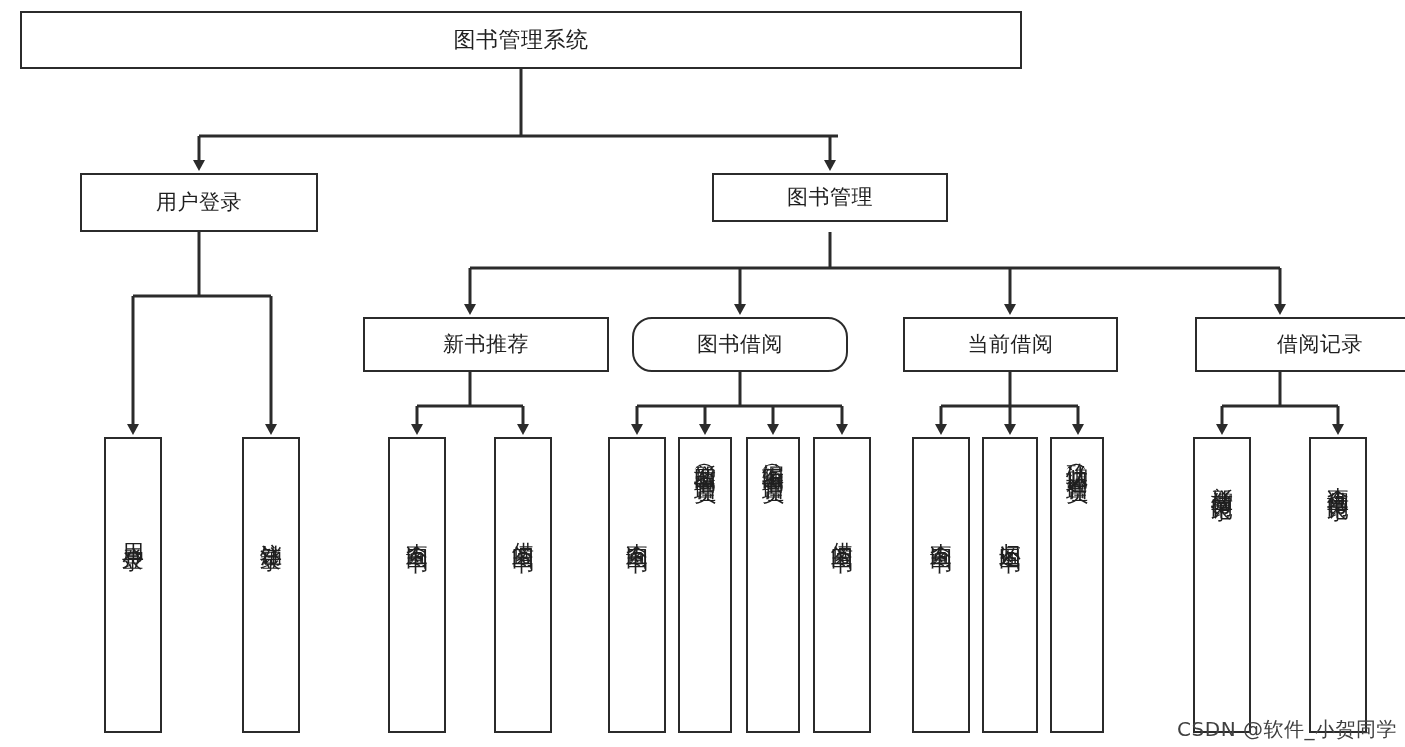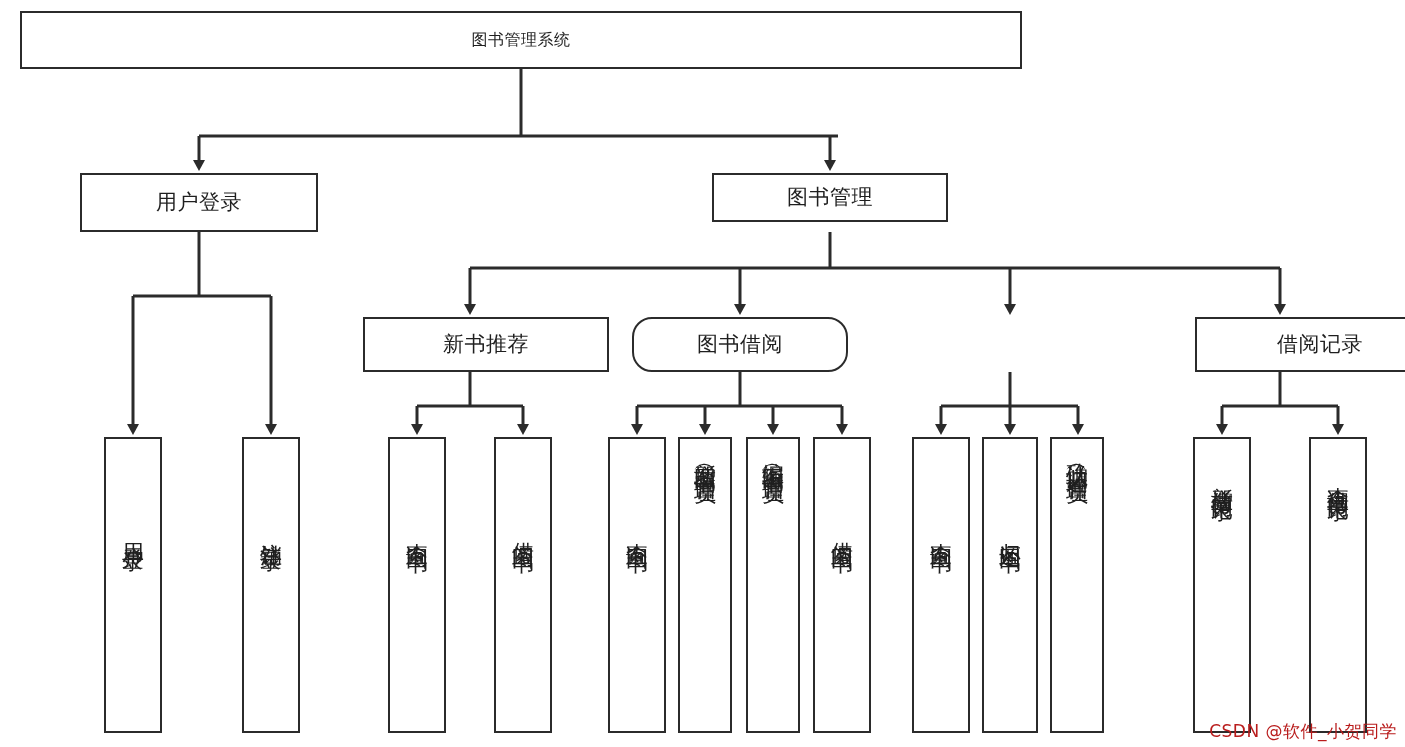--- a/index.html
+++ b/index.html
@@ -42,42 +42,42 @@
     line-height: 1.08;
     color: #1f1f1f;
     letter-spacing: 0.5px;
   }
   
   .node.horizontal .node-label {
     writing-mode: horizontal-tb;
     font-size: 21px;
   }
   .node.root .node-label {
-    font-size: 16px;
+    font-size: 22px;
   }
   
   .node.vertical {
     align-items: flex-start;
     justify-content: center;
     padding-top: 6px;
   }
   .node.vertical .node-label {
     writing-mode: vertical-rl;
     text-orientation: upright;
     font-size: 22px;
     line-height: 1.0;
     letter-spacing: 3px;
     white-space: nowrap;
   }
   #watermark {
     position: absolute;
     right: 8px;
     bottom: 4px;
-    font-size: 17px;
-    color: #b91c1c;
+    font-size: 20px;
+    color: #404040;
     white-space: nowrap;
     letter-spacing: 0.5px;
   }
 </style>
 </head>
 <body>
 
 <div id="diagram-root">
 
   <svg id="edges-layer" viewBox="0 0 1405 747" width="1405" height="747">
@@ -143,20 +143,23 @@
   </div>
 
   <div class="node horizontal" style="left:363px; top:317px; width:246px; height:55px;">
     <span class="node-label">新书推荐</span>
   </div>
 
   <div class="node horizontal" style="left:632px; top:317px; width:216px; height:55px;border-radius:20px;">
     <span class="node-label">图书借阅</span>
   </div>
 
+  <div class="node horizontal" style="left:903px; top:317px; width:215px; height:55px;">
+    <span class="node-label">当前借阅</span>
+  </div>
 
   <div class="node horizontal" style="left:1172px; top:317px; width:250px; height:55px;margin-left:23px;">
     <span class="node-label">借阅记录</span>
   </div>
 
   <div class="node vertical" style="left:104px; top:437px; width:58px; height:296px; padding-top:86px;">
     <span class="node-label">用户登录</span>
   </div>
 
   <div class="node vertical" style="left:242px; top:437px; width:58px; height:296px; padding-top:86px;">

